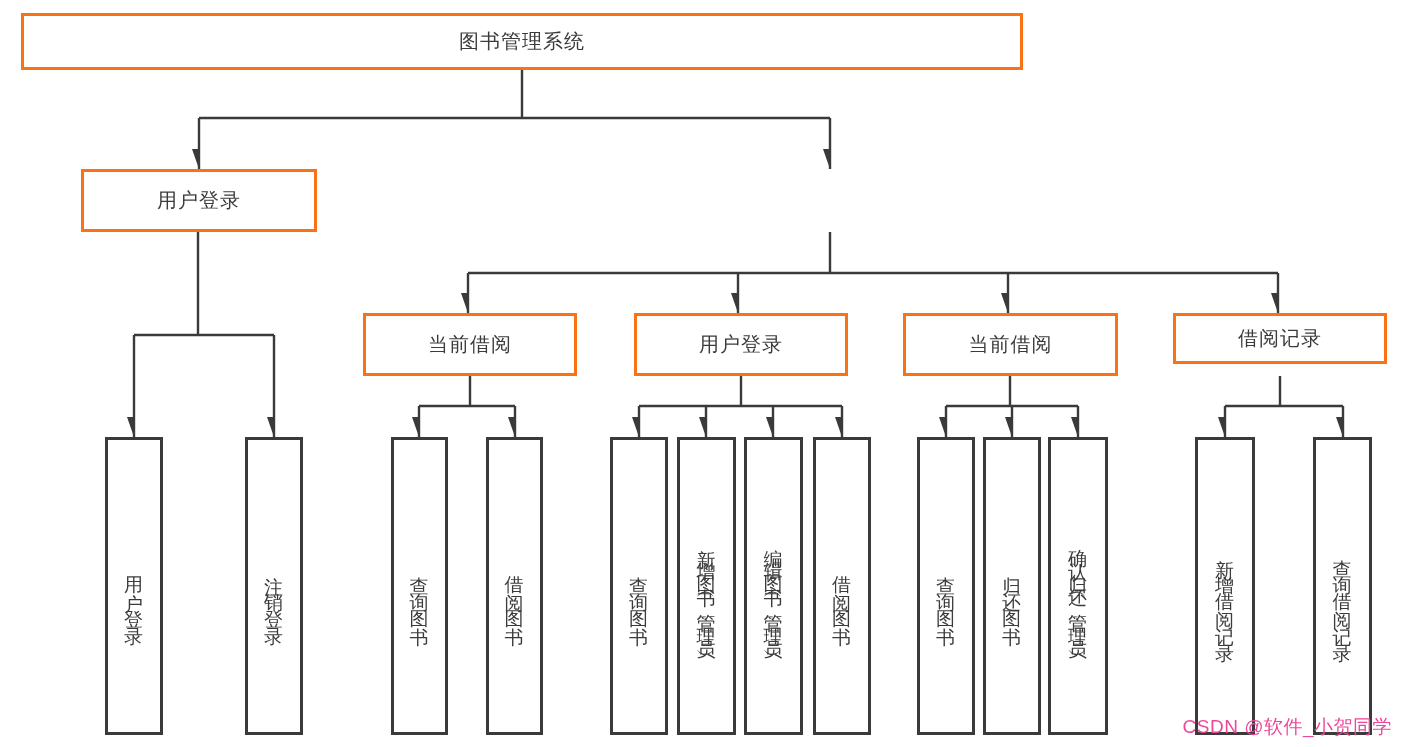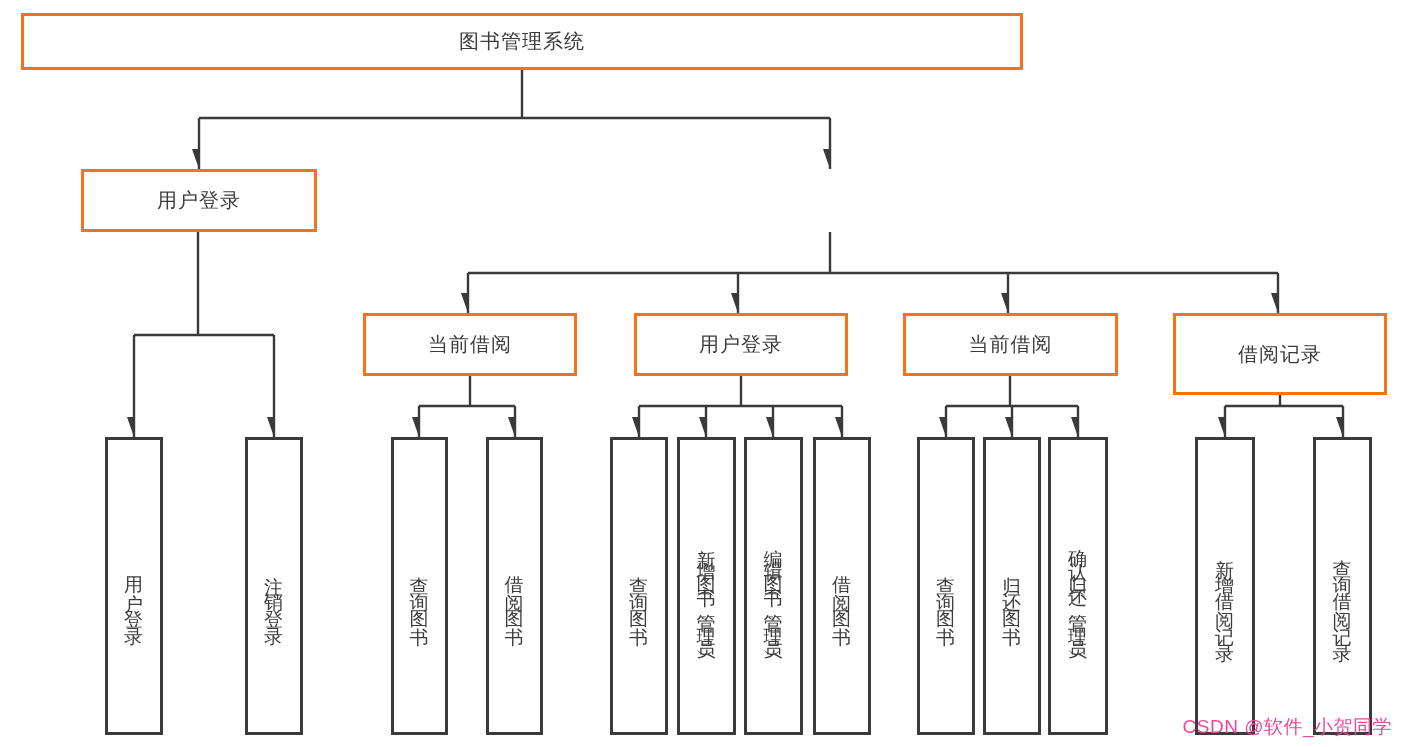--- a/index.html
+++ b/index.html
@@ -82,21 +82,21 @@
 
   <div class="hbox" style="left:363px;top:313px;width:214px;height:63px">
     <span>当前借阅</span>
   </div>
   <div class="hbox" style="left:634px;top:313px;width:214px;height:63px">
     <span>用户登录</span>
   </div>
   <div class="hbox" style="left:903px;top:313px;width:215px;height:63px">
     <span>当前借阅</span>
   </div>
-  <div class="hbox" style="left:1173px;top:313px;width:214px;height:82px">
+  <div class="hbox" style="left:1173px;top:313px;width:214px;height:51px">
     <span>借阅记录</span>
   </div>
 
   <div class="vbox" style="left:105px;width:58px">
     <span class="vtext">用户登录</span>
   </div>
   <div class="vbox" style="left:245px;width:58px">
     <span class="vtext">注销登录</span>
   </div>
 

